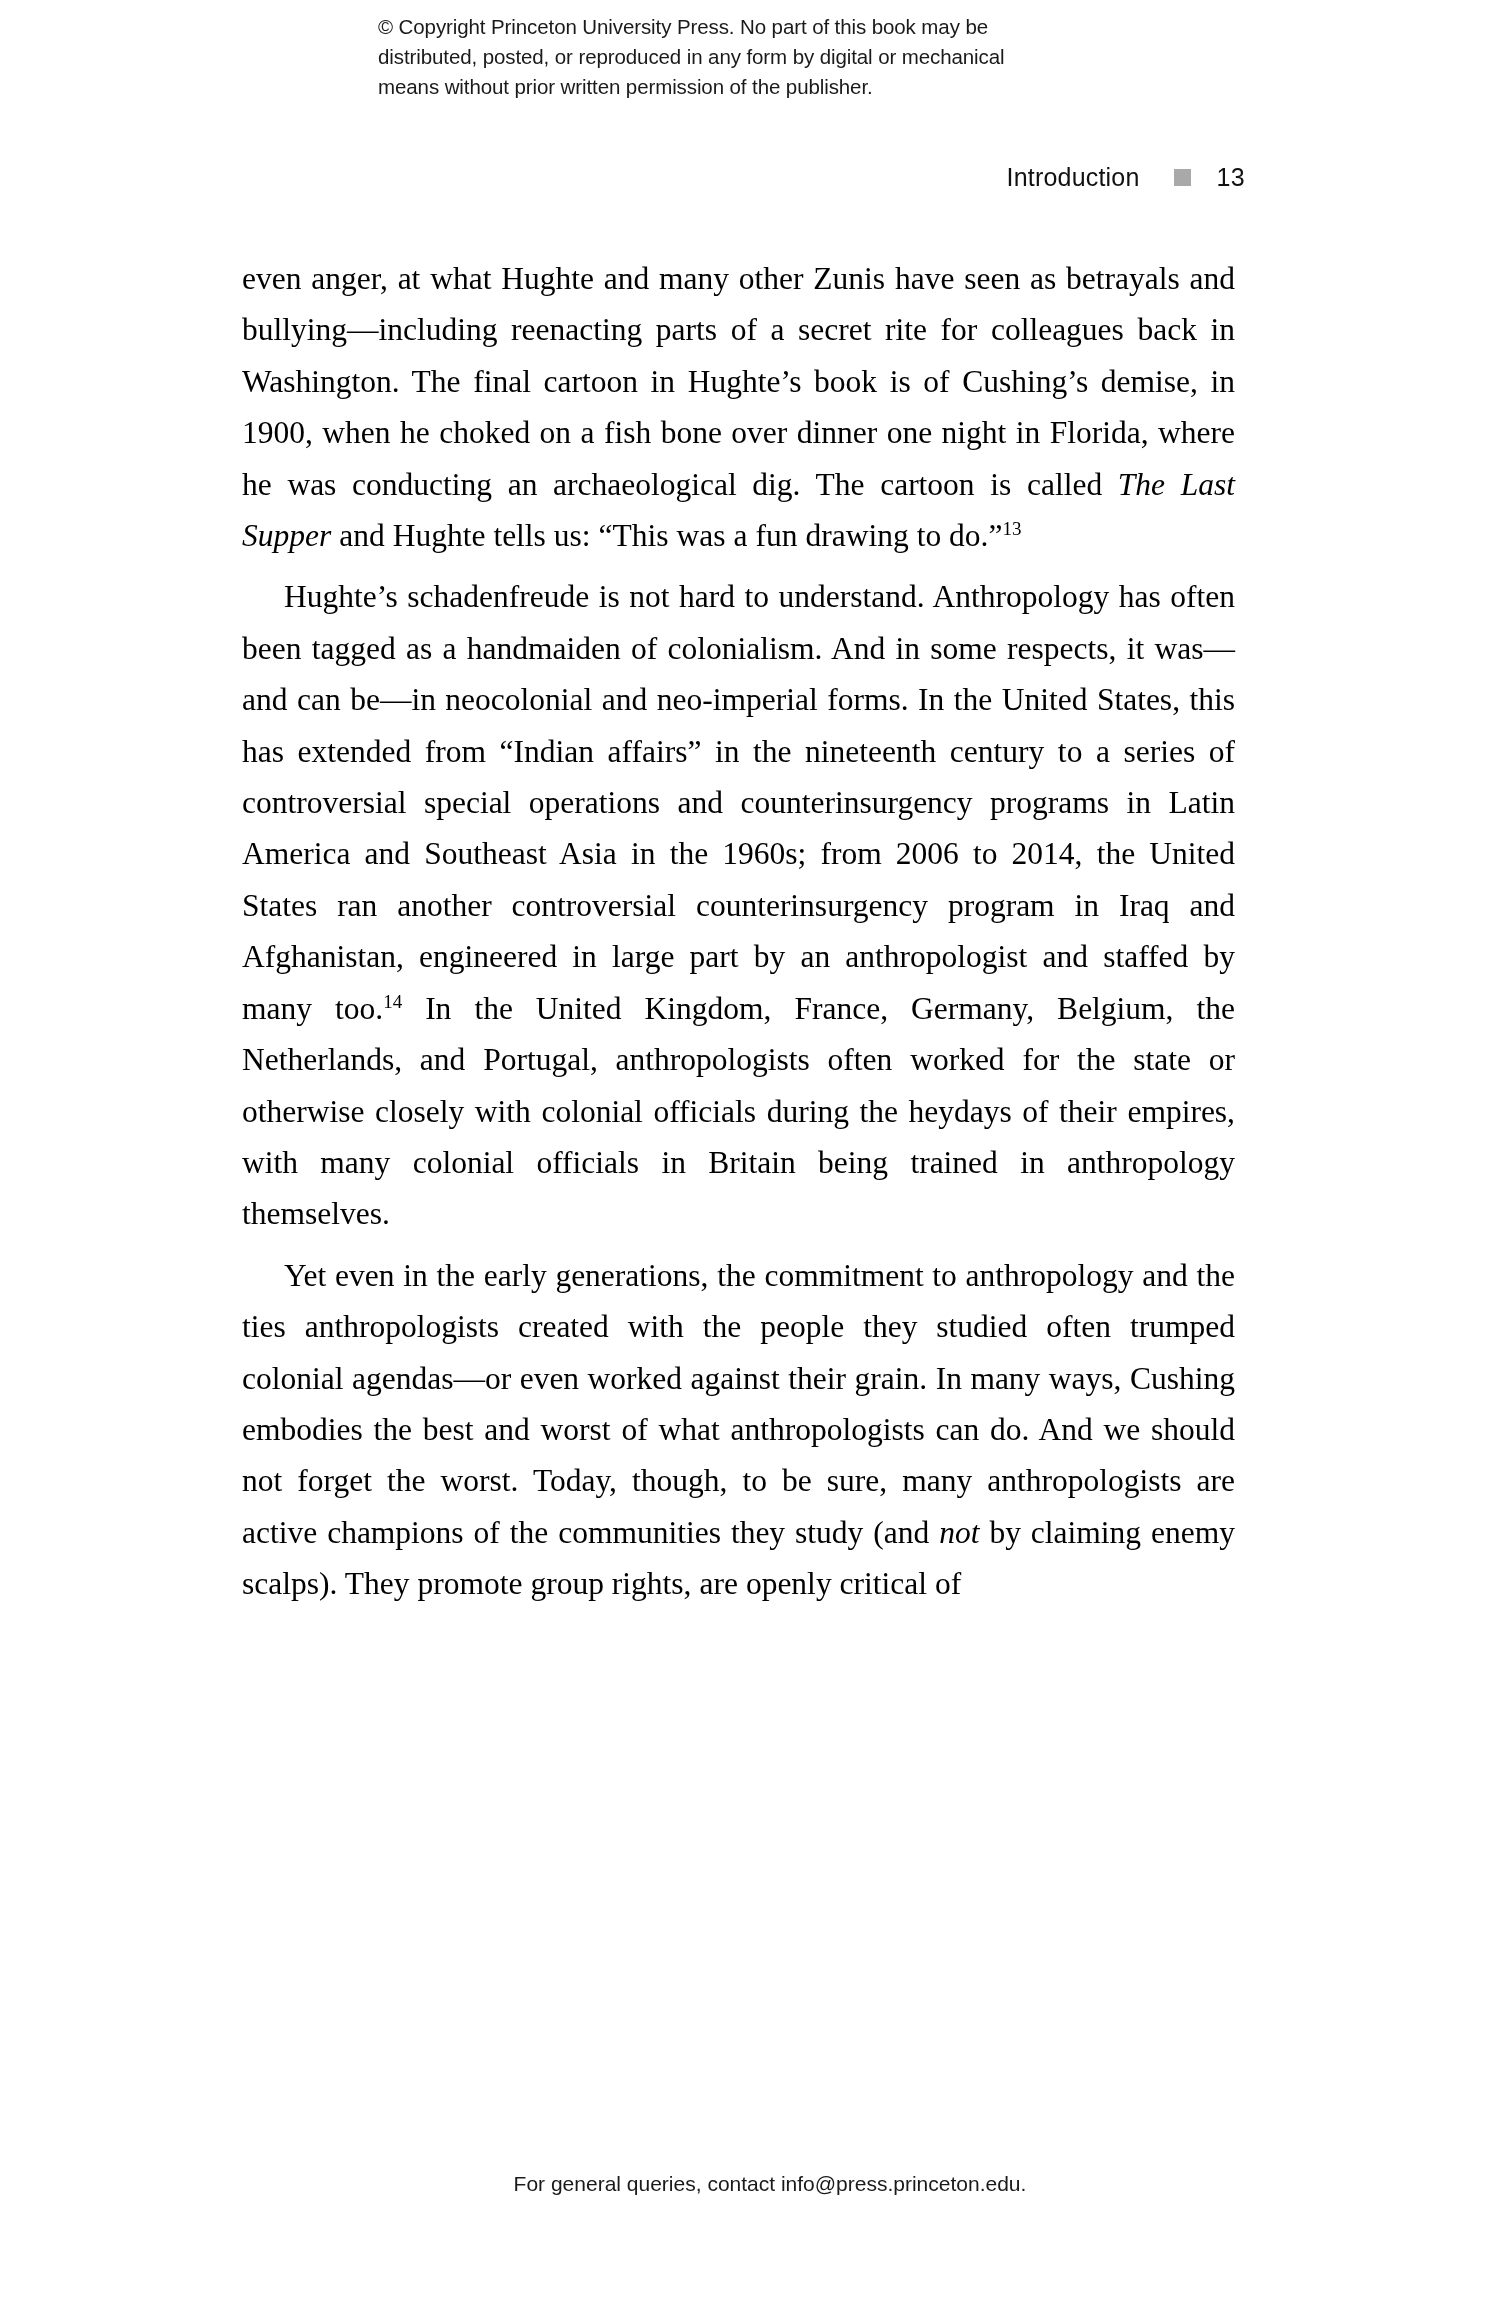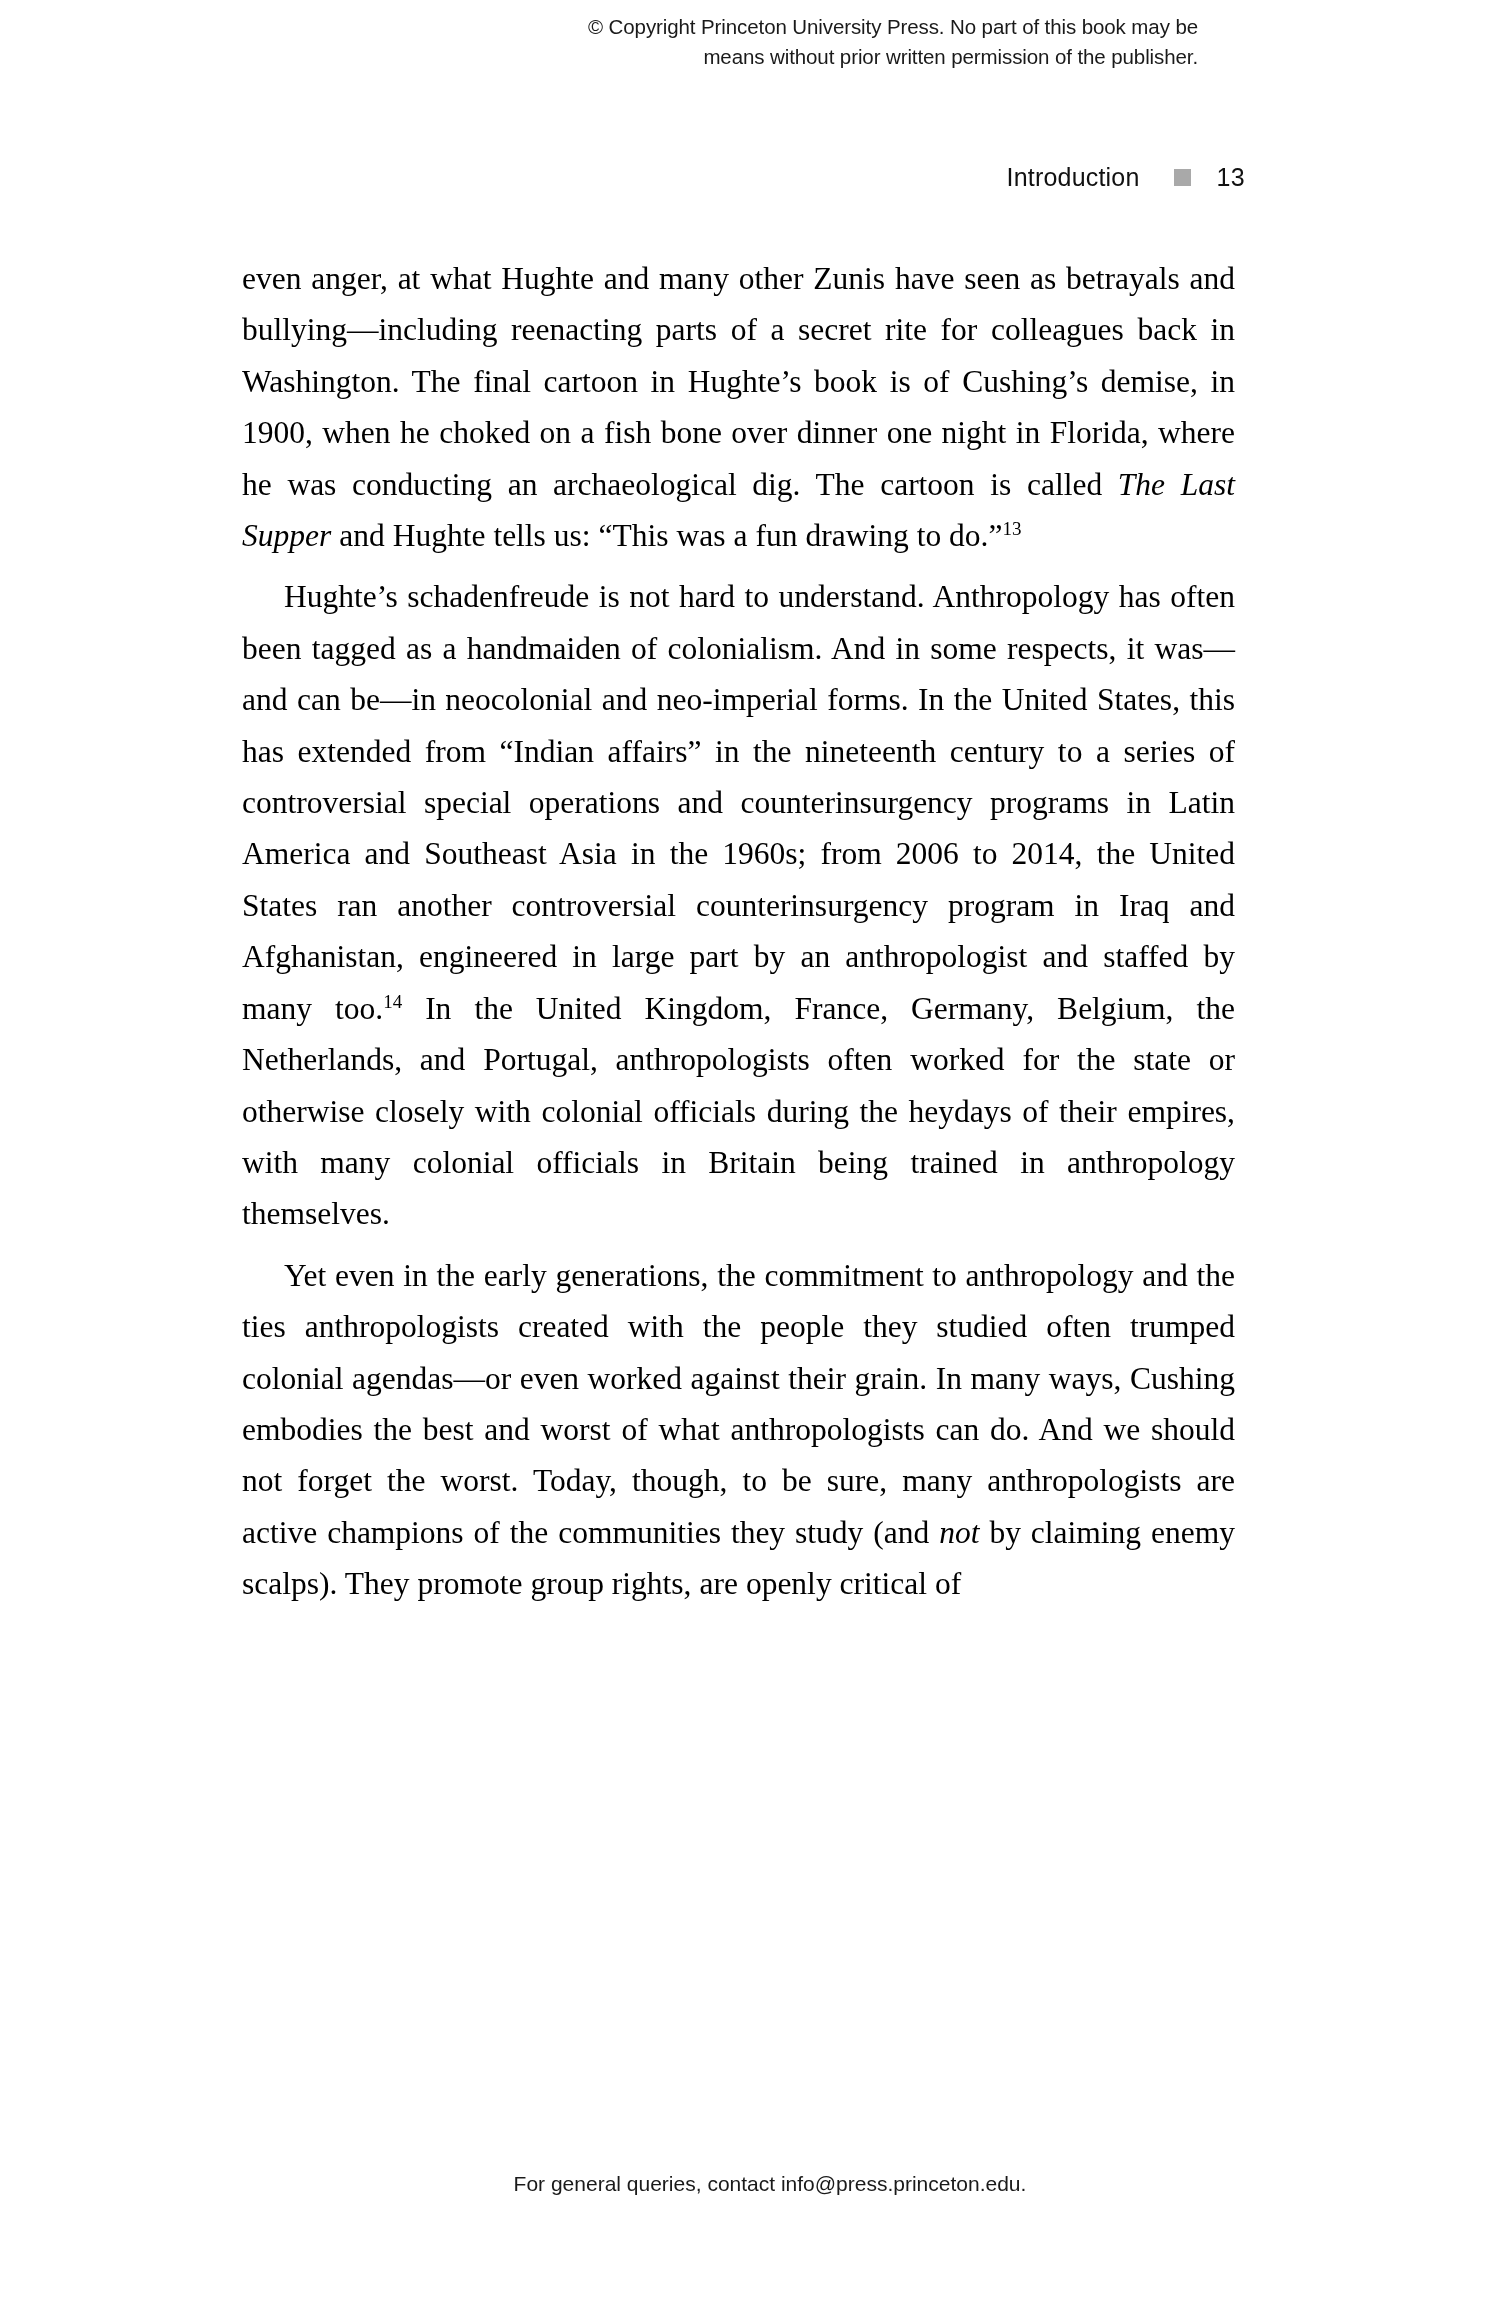--- a/index.html
+++ b/index.html
@@ -19,21 +19,21 @@
   
   #copyright-notice {
     position: absolute;
     left: 378px;
     top: 12px;
     width: 820px;
     font-family: "Liberation Sans", sans-serif;
     font-size: 20.5px;
     line-height: 30px;
     color: #1a1a1a;
-    text-align: right;
+    text-align: left;
     letter-spacing: -0.1px;
   }
   #copyright-notice .cline { display: block; white-space: nowrap; }
 
   
   #running-head {
     position: absolute;
     right: 255px;
     top: 163px;
     display: flex;
@@ -87,20 +87,21 @@
     font-size: 21px;
     color: #1a1a1a;
     padding-left: 40px;
   }
 </style>
 </head>
 <body>
 
 <div id="copyright-notice">
   <span class="cline">© Copyright Princeton University Press. No part of this book may be</span>
+  <span class="cline">distributed, posted, or reproduced in any form by digital or mechanical</span>
   <span class="cline">means without prior written permission of the publisher.</span>
 </div>
 
 <div id="running-head">
   <span class="rh-title">Introduction</span>
   <span class="rh-marker" style="background: rgb(169, 169, 169);"></span>
   <span class="rh-page">13</span>
 </div>
 
 <div id="body-column">

